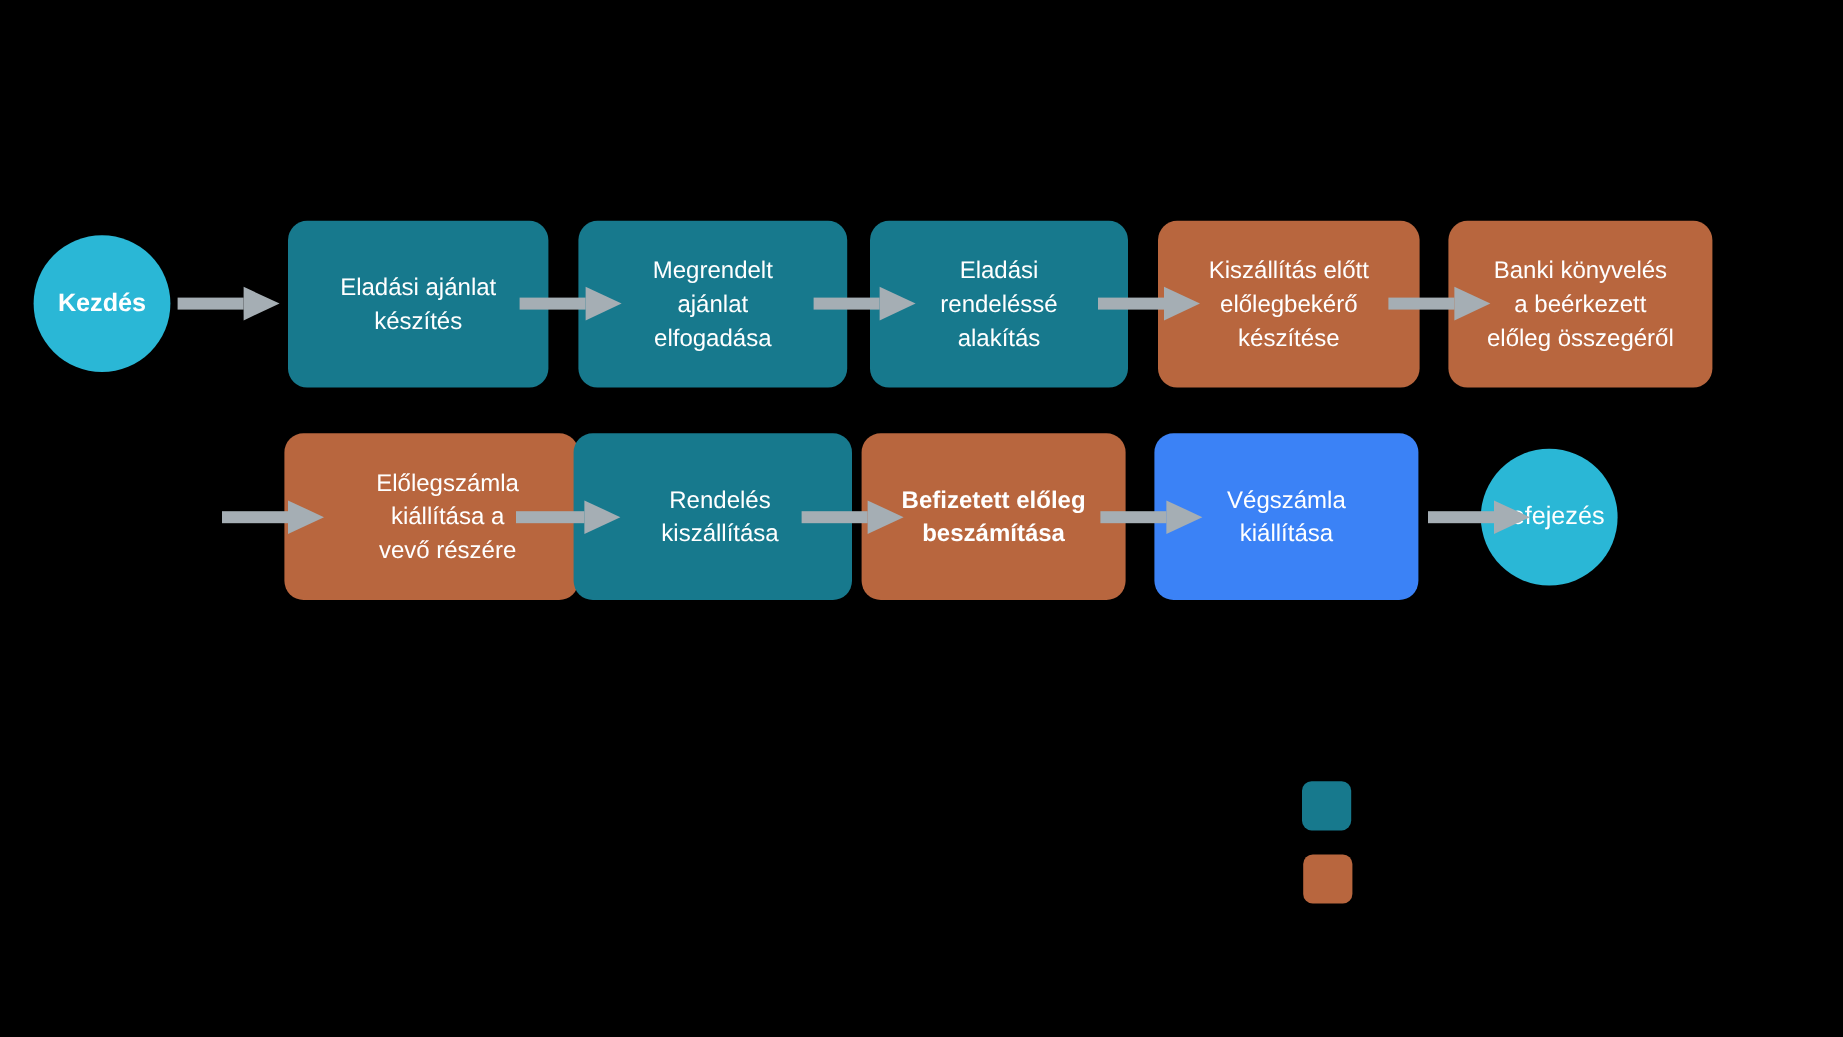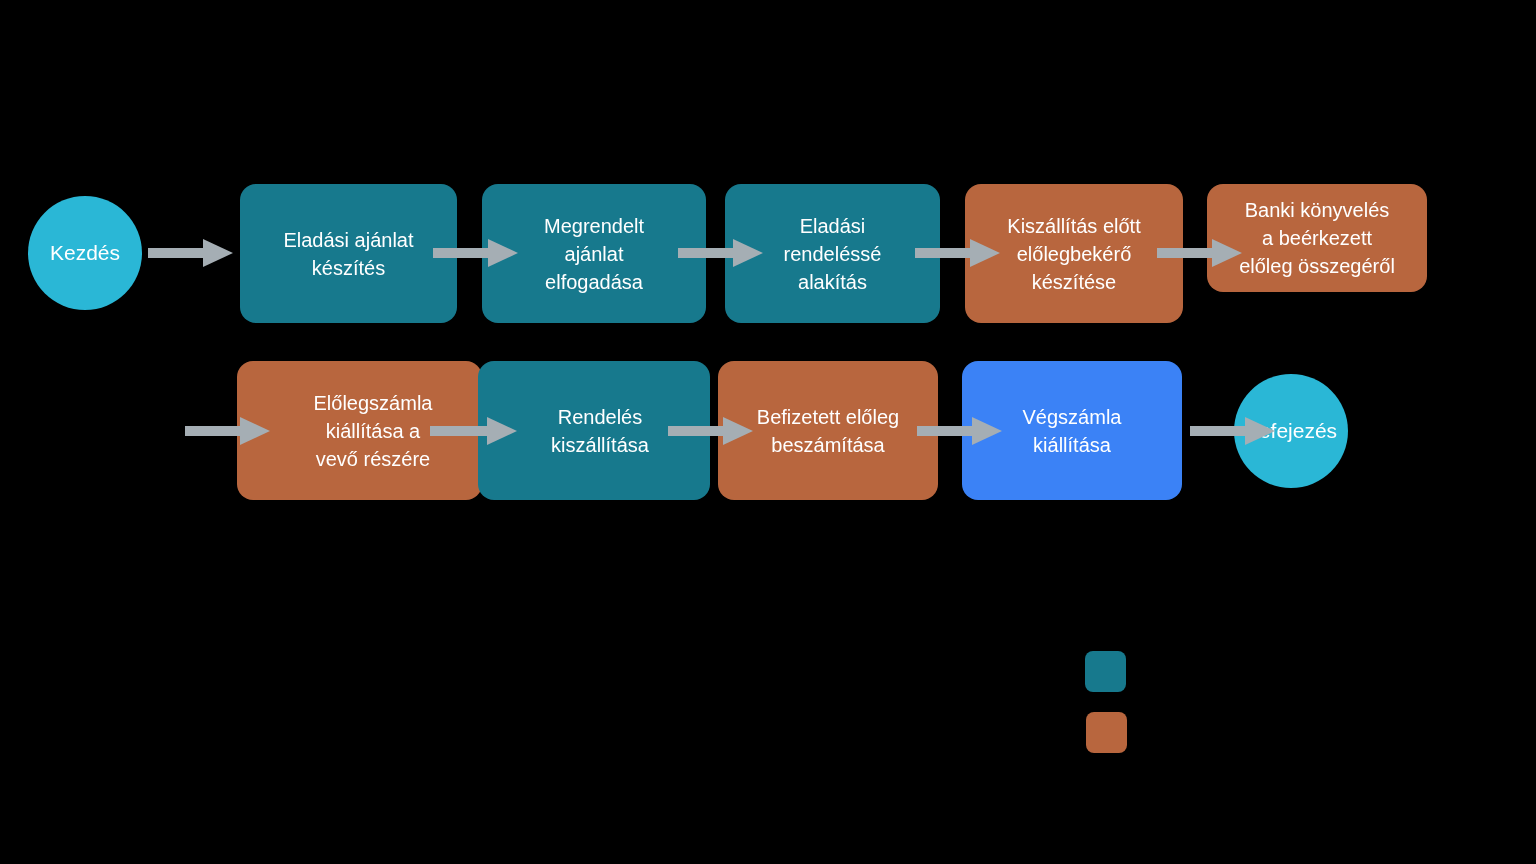--- a/index.html
+++ b/index.html
@@ -65,21 +65,21 @@
     width: 41px;
     height: 41px;
     border-radius: 8px;
   }
   
   .pos-start   { left: 28px;   top: 196px; }
   .pos-step1   { left: 240px;  top: 184px; width: 217px; height: 139px; }
   .pos-step2   { left: 482px;  top: 184px; width: 224px; height: 139px; }
   .pos-step3   { left: 725px;  top: 184px; width: 215px; height: 139px; }
   .pos-step4   { left: 965px;  top: 184px; width: 218px; height: 139px; }
-  .pos-step5   { left: 1207px; top: 184px; width: 220px; height: 108px; }
+  .pos-step5   { left: 1207px; top: 184px; width: 220px; height: 139px; }
   
   .pos-step6   { left: 237px;  top: 361px; width: 218px; height: 139px; padding-left: 27px; }
   .pos-step7   { left: 478px;  top: 361px; width: 220px; height: 139px; padding-left: 12px; }
   .pos-step8   { left: 718px;  top: 361px; width: 220px; height: 139px; }
   .pos-step9   { left: 962px;  top: 361px; width: 220px; height: 139px; }
   .pos-end     { left: 1234px; top: 374px; }
   
   .pos-a1  { left: 148px;  top: 239px; width: 85px; }
   .pos-a2  { left: 433px;  top: 239px; width: 85px; }
   .pos-a3  { left: 678px;  top: 239px; width: 85px; }
@@ -92,21 +92,21 @@
   .pos-a10 { left: 1190px; top: 417px; width: 85px; }
   
   .pos-legend-teal   { left: 1085px; top: 651px; }
   .pos-legend-orange { left: 1086px; top: 712px; }
 </style>
 </head>
 <body>
 
 <div class="canvas">
 
-  <div class="terminal-node pos-start" style="background-color: rgb(42, 183, 214);">Kezdés</div>
+  <div class="terminal-node pos-start" style="background-color: rgb(42, 183, 214); font-weight: bold;">Kezdés</div>
 
   <div class="step-node pos-step1" style="background-color: rgb(23, 121, 141); text-align: center;">Eladási ajánlat
 készítés</div>
   <div class="step-node pos-step2" style="background-color: rgb(23, 121, 141);">Megrendelt
 ajánlat
 elfogadása</div>
   <div class="step-node pos-step4" style="background-color: rgb(184, 102, 62);">Kiszállítás előtt
 előlegbekérő
 készítése</div>
   <div class="step-node pos-step3" style="background-color: rgb(23, 121, 141);">Eladási
@@ -114,21 +114,21 @@
 alakítás</div>
   <div class="step-node pos-step5" style="background-color: rgb(184, 102, 62);">Banki könyvelés
 a beérkezett
 előleg összegéről</div>
 
   <div class="step-node pos-step6" style="background-color: rgb(184, 102, 62);">Előlegszámla
 kiállítása a
 vevő részére</div>
   <div class="step-node pos-step7" style="background-color: rgb(23, 121, 141);">Rendelés
 kiszállítása</div>
-  <div class="step-node pos-step8" style="background-color: rgb(184, 102, 62);">Befizetett előleg
+  <div class="step-node pos-step8" style="background-color: rgb(184, 102, 62); font-weight: bold;">Befizetett előleg
 beszámítása</div>
   <div class="step-node pos-step9" style="background-color: #3b82f6;">Végszámla
 kiállítása</div>
 
   <div class="terminal-node pos-end" style="background-color: rgb(42, 183, 214);">Befejezés</div>
 
   <div class="flow-arrow pos-a1">
     <span class="shaft"></span>
     <span class="head"></span>
   </div>

